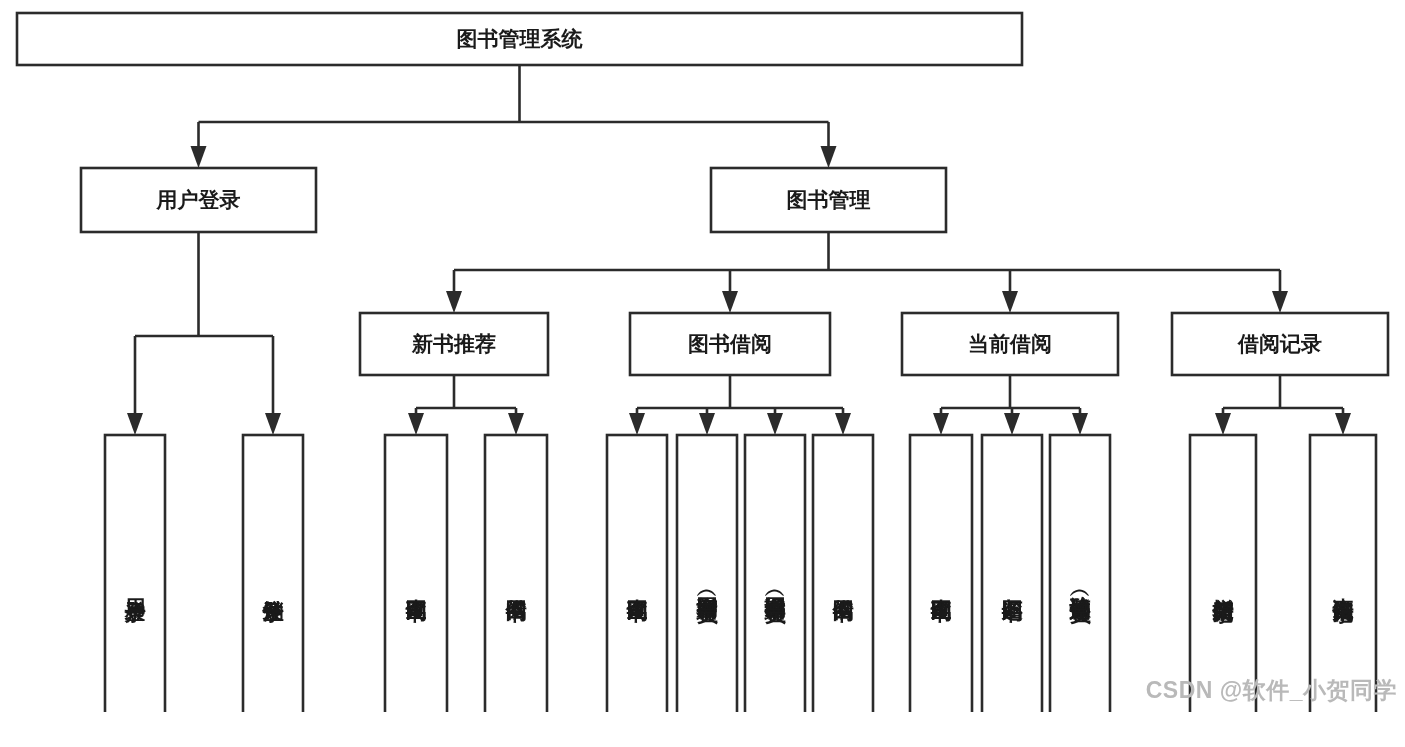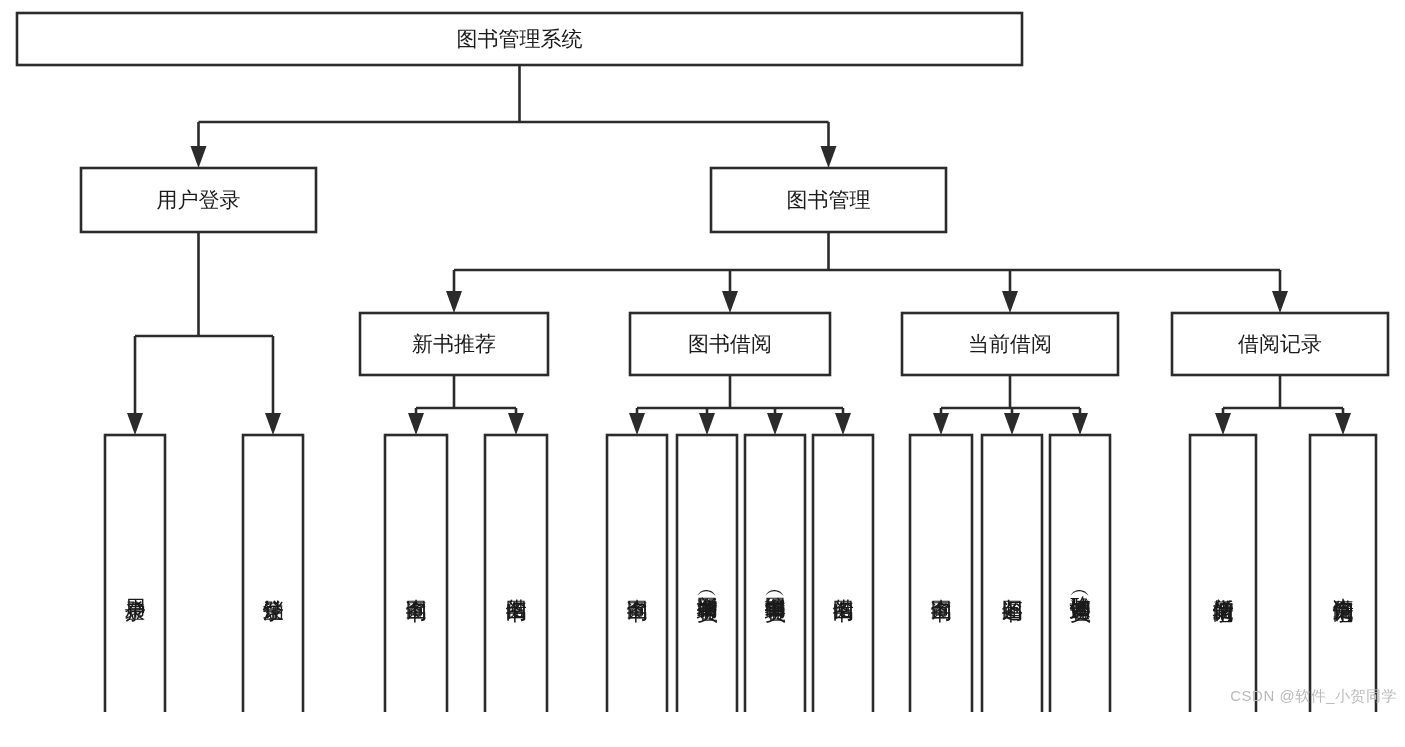--- a/index.html
+++ b/index.html
@@ -9,20 +9,21 @@
   }
   body {
     font-family: "Liberation Sans", "DejaVu Sans", sans-serif;
   }
   #stage {
     position: relative;
     width: 1405px;
     height: 712px;
     background: #ffffff;
     overflow: hidden;
+    font-weight: bold;
   }
   #diagram-svg {
     position: absolute;
     left: 0;
     top: 0;
     width: 1405px;
     height: 747px;
   }
   .node-box {
     fill: #ffffff;
@@ -62,21 +63,21 @@
     display: flex;
     align-items: center;
     justify-content: center;
     pointer-events: none;
   }
   .watermark {
     position: absolute;
     right: 8px;
     bottom: 6px;
     font-family: "Liberation Sans", "DejaVu Sans", sans-serif;
-    font-size: 15px;
+    font-size: 23px;
     color: #b9b9b9;
     letter-spacing: 0.5px;
     white-space: nowrap;
   }
 </style>
 </head>
 <body>
 
 <div id="stage">
 

